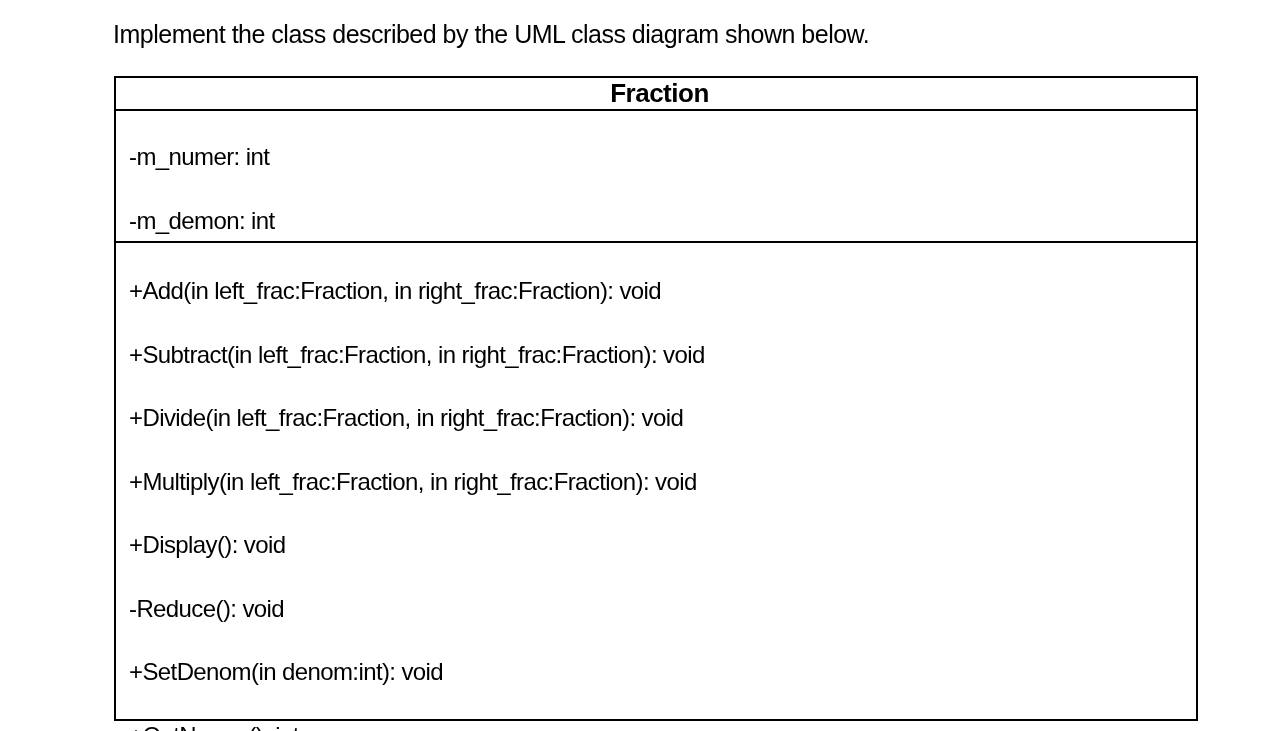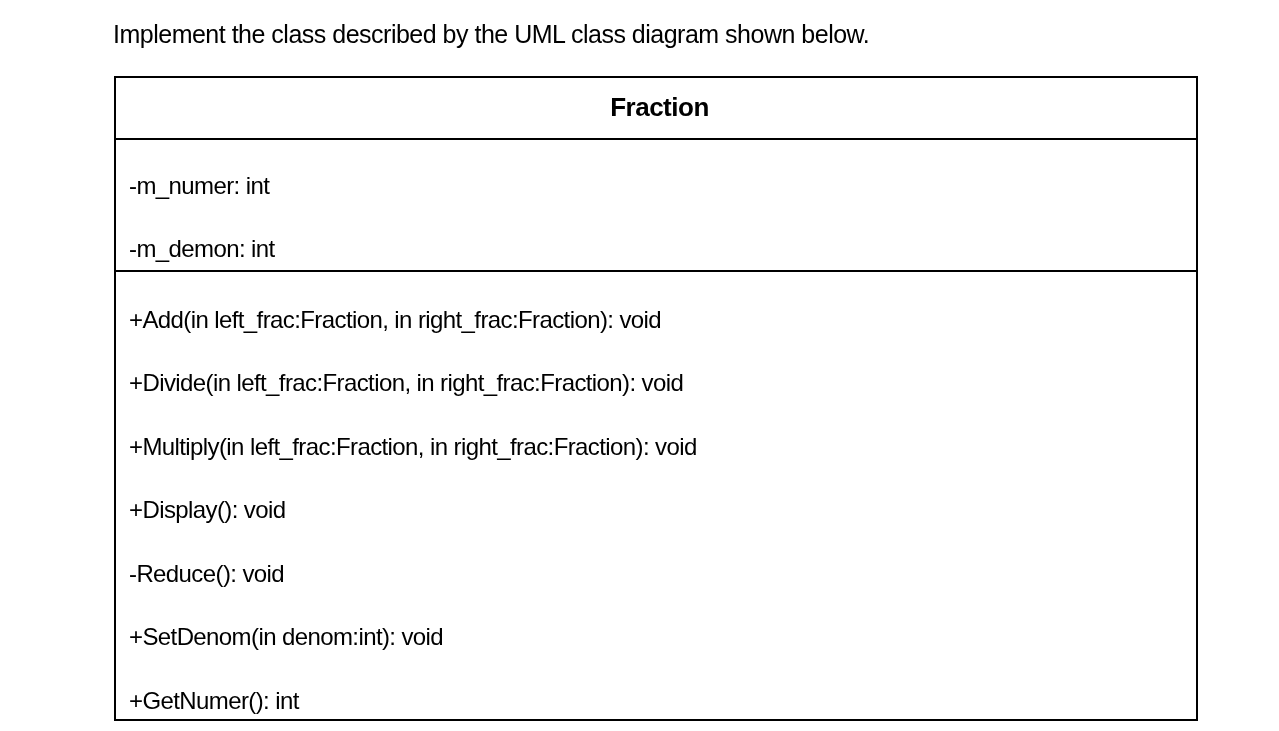--- a/index.html
+++ b/index.html
@@ -79,20 +79,21 @@
       <div class="uml-class-name">Fraction</div>
     </div>
 
     <div class="uml-attributes-compartment">
         <div class="member-line">-m_numer: int</div>
         <div class="member-line">-m_demon: int</div>
       </div>
 
     <div class="uml-methods-compartment">
         <div class="member-line">+Add(in left_frac:Fraction, in right_frac:Fraction): void</div>
+        <div class="member-line">+Subtract(in left_frac:Fraction, in right_frac:Fraction): void</div>
         <div class="member-line">+Divide(in left_frac:Fraction, in right_frac:Fraction): void</div>
         <div class="member-line">+Multiply(in left_frac:Fraction, in right_frac:Fraction): void</div>
         <div class="member-line">+Display(): void</div>
         <div class="member-line">-Reduce(): void</div>
         <div class="member-line">+SetDenom(in denom:int): void</div>
         <div class="member-line">+GetNumer(): int</div>
       </div>
 
   </div>
 

